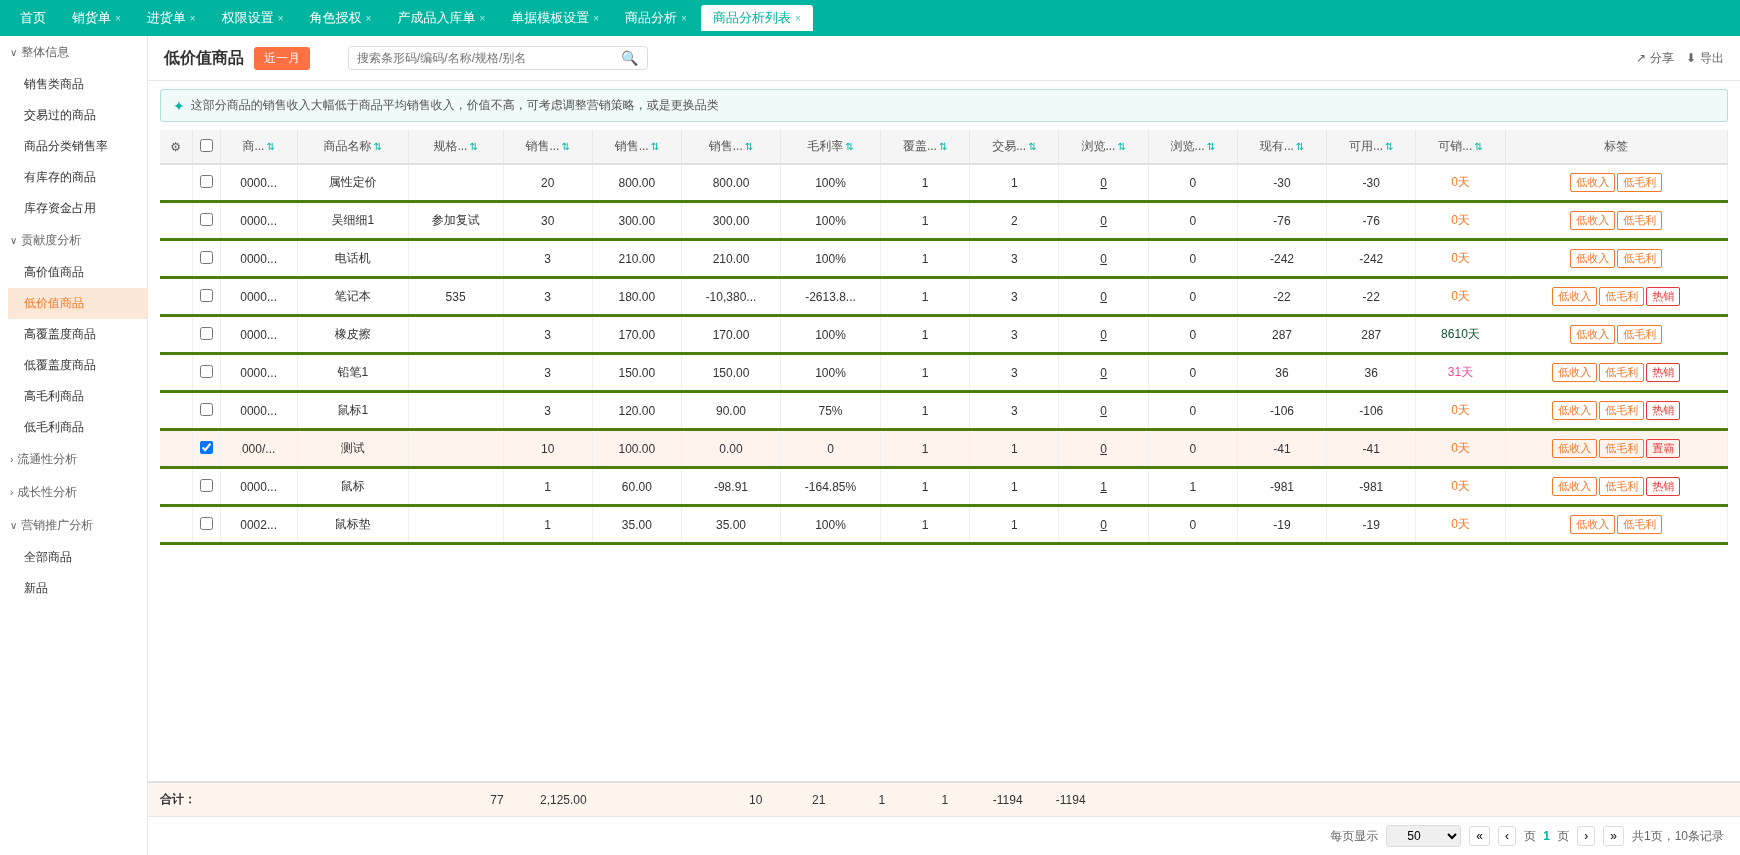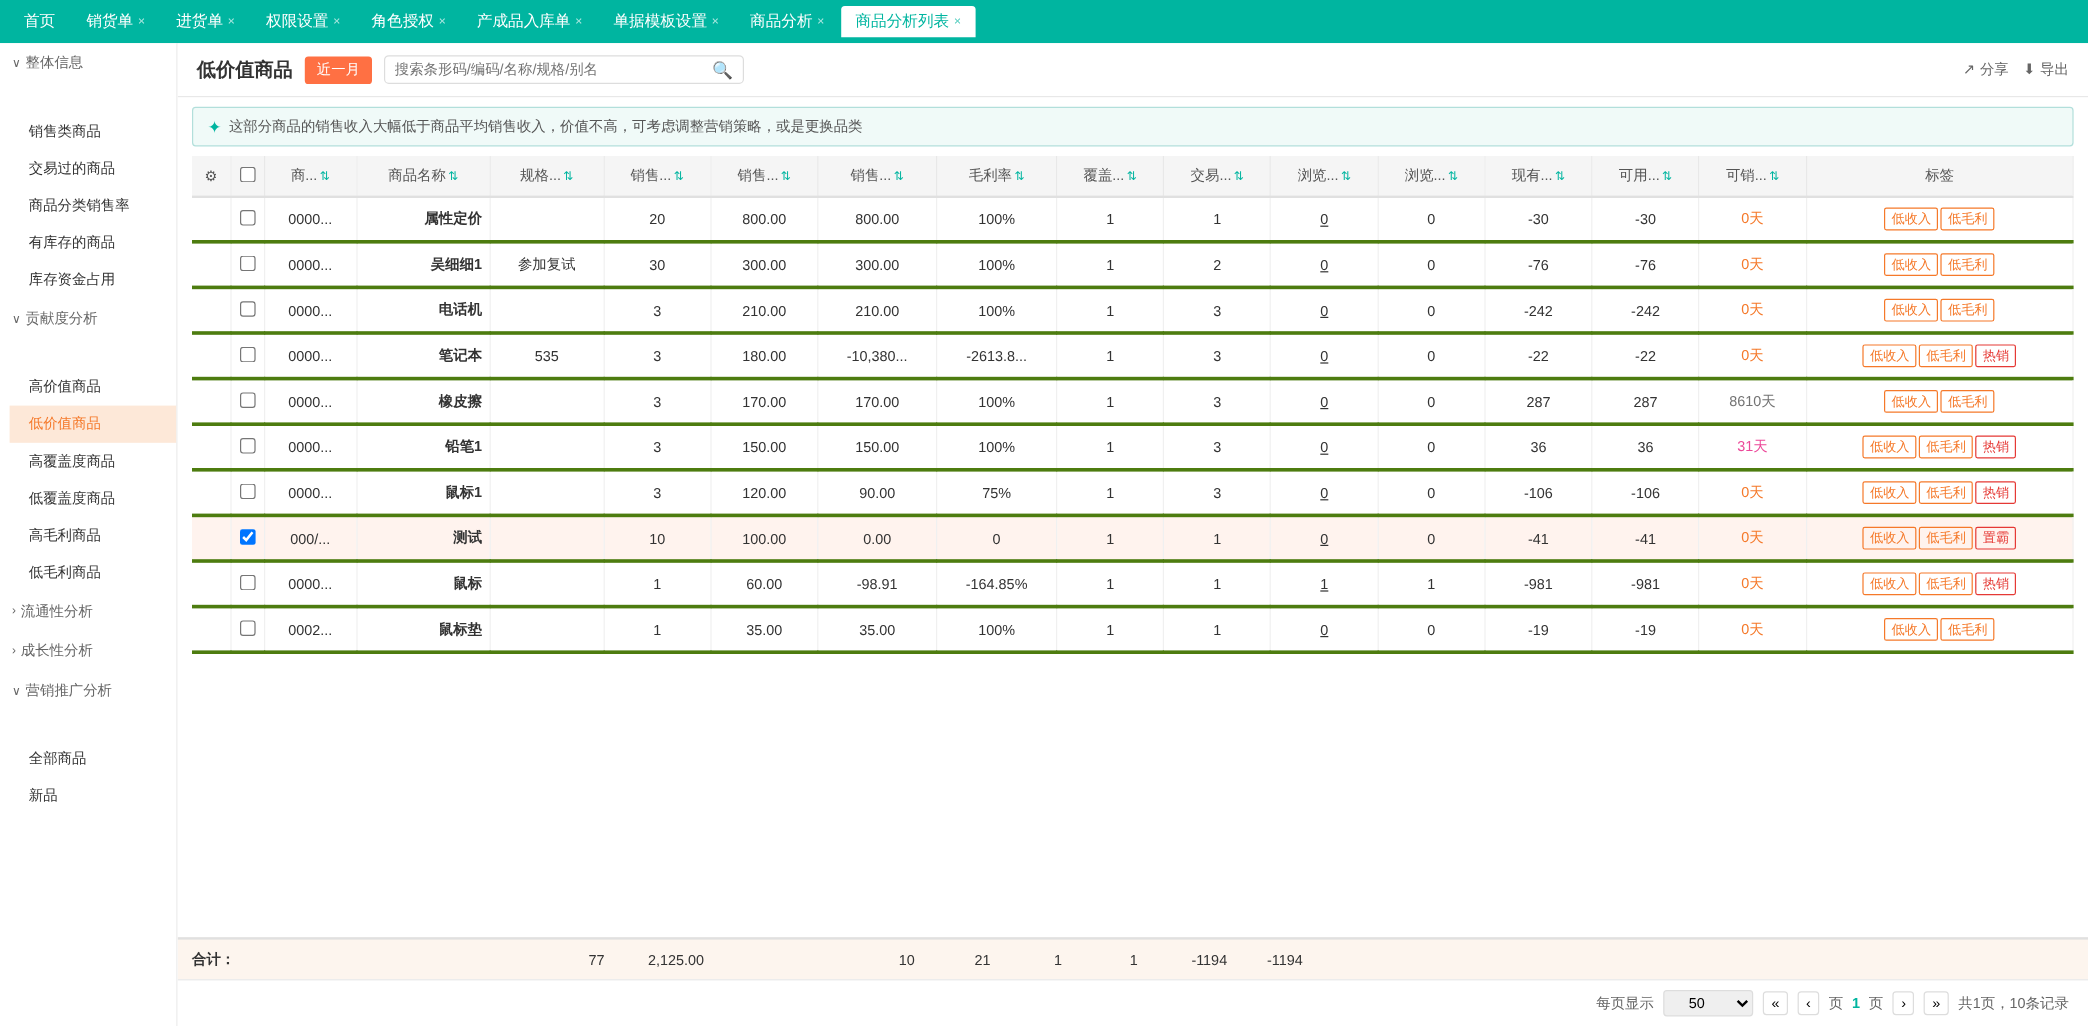--- a/index.html
+++ b/index.html
@@ -91,20 +91,21 @@
     }
     .search-box {
       display: flex;
       align-items: center;
       border: 1px solid #ddd;
       border-radius: 4px;
       padding: 3px 8px;
       flex: 1;
       max-width: 300px;
       gap: 0;
+      margin-left: 28px;
     }
     .search-box input {
       border: none;
       outline: none;
       font-size: 12px;
       flex: 1;
       color: #999;
       background: transparent;
     }
     .search-icon { color: #ff7043; font-size: 14px; }
@@ -167,21 +168,21 @@
     thead th .sort-icon { color: #00b5a0; font-size: 10px; margin-left: 2px; }
     tbody tr { border-bottom: 3px solid #4d7c0f; }
     tbody tr.highlighted { background: #fff3ee; }
     tbody td {
       padding: 7px 6px;
       text-align: center;
       color: #333;
       border-right: 1px solid #f0f0f0;
       white-space: nowrap;
     }
-    tbody td.product-name { text-align: right; font-weight: bold; }
+    tbody td.product-name { text-align: center; }
     .tag {
       display: inline-block;
       padding: 1px 5px;
       border-radius: 2px;
       font-size: 11px;
       margin: 1px;
     }
     .tag-orange { color: #f5792a; border: 1px solid #f5792a; }
     .tag-red { color: #e53935; border: 1px solid #e53935; }
     .link-underline { text-decoration: underline; color: #333; }
@@ -231,21 +232,21 @@
     }
 
     
     .table-container::-webkit-scrollbar { height: 6px; width: 6px; }
     .table-container::-webkit-scrollbar-track { background: #f1f1f1; }
     .table-container::-webkit-scrollbar-thumb { background: #ccc; border-radius: 3px; }
 
     .checkbox-col { width: 28px; }
     .settings-col { width: 32px; }
 
-    .sidebar-subsection { padding-left: 8px; margin-top: 25px; }
+    .sidebar-subsection { padding-left: 8px; }
   </style>
 </head>
 <body>
 
 <div class="top-nav">
   <div class="nav-item">
     <span>首页</span>
   </div>
   <div class="nav-item">
     <span>销货单</span>
@@ -465,21 +466,21 @@
       <td>3</td>
       <td>170.00</td>
       <td>170.00</td>
       <td>100%</td>
       <td>1</td>
       <td>3</td>
       <td><span class="link-underline">0</span></td>
       <td>0</td>
       <td>287</td>
       <td>287</td>
-      <td style="color:#737373">8610天</td>
+      <td style="color:#14532d">8610天</td>
       <td><span class="tag tag-orange">低收入</span><span class="tag tag-orange">低毛利</span></td>
     </tr>
             <tr>
       <td></td>
       <td><input type="checkbox" style=""></td>
       <td>0000...</td>
       <td class="product-name">铅笔1</td>
       <td></td>
       <td>3</td>
       <td>150.00</td>

